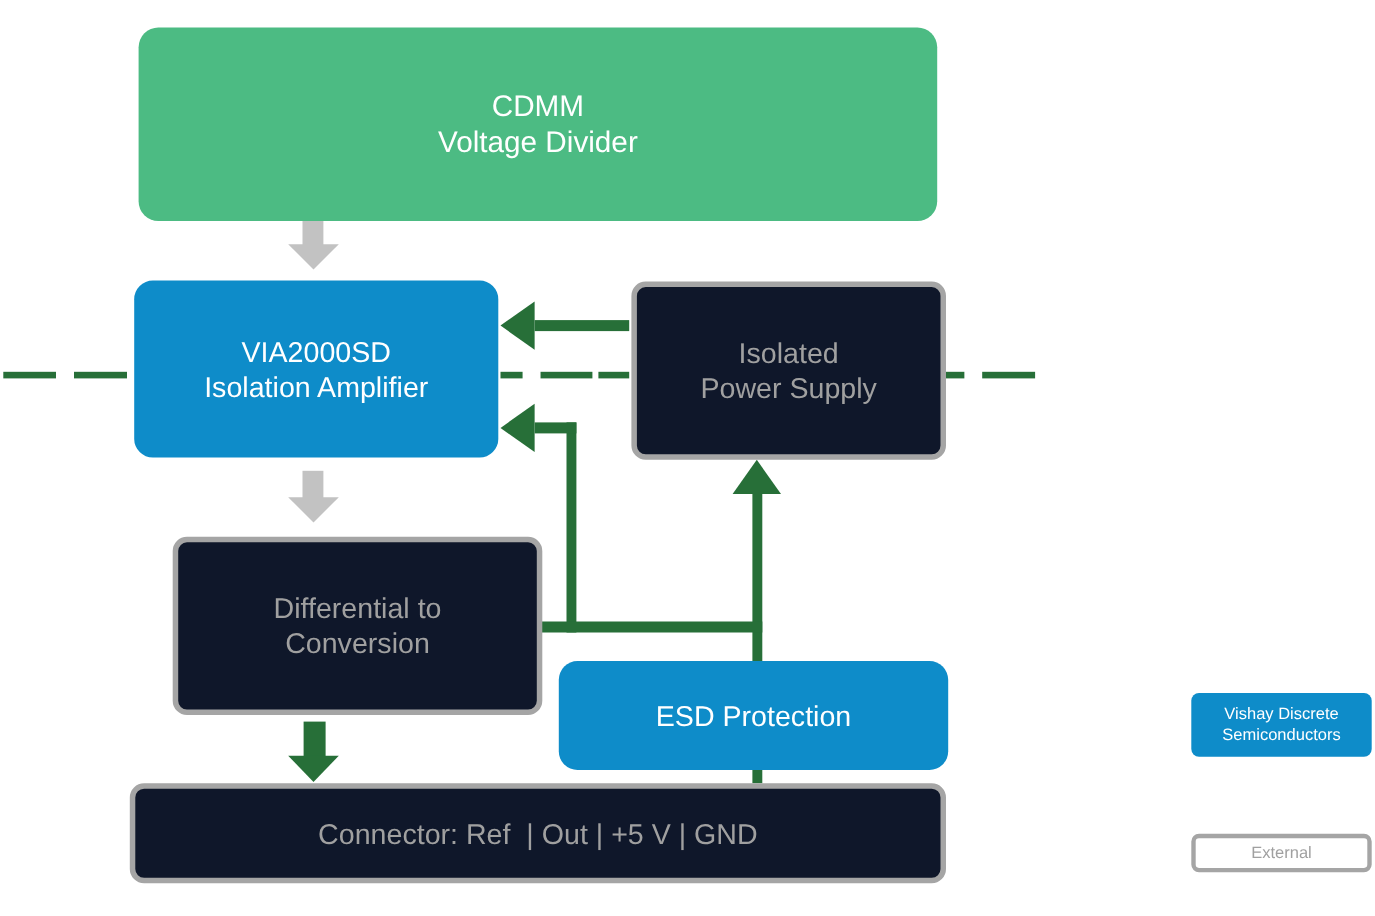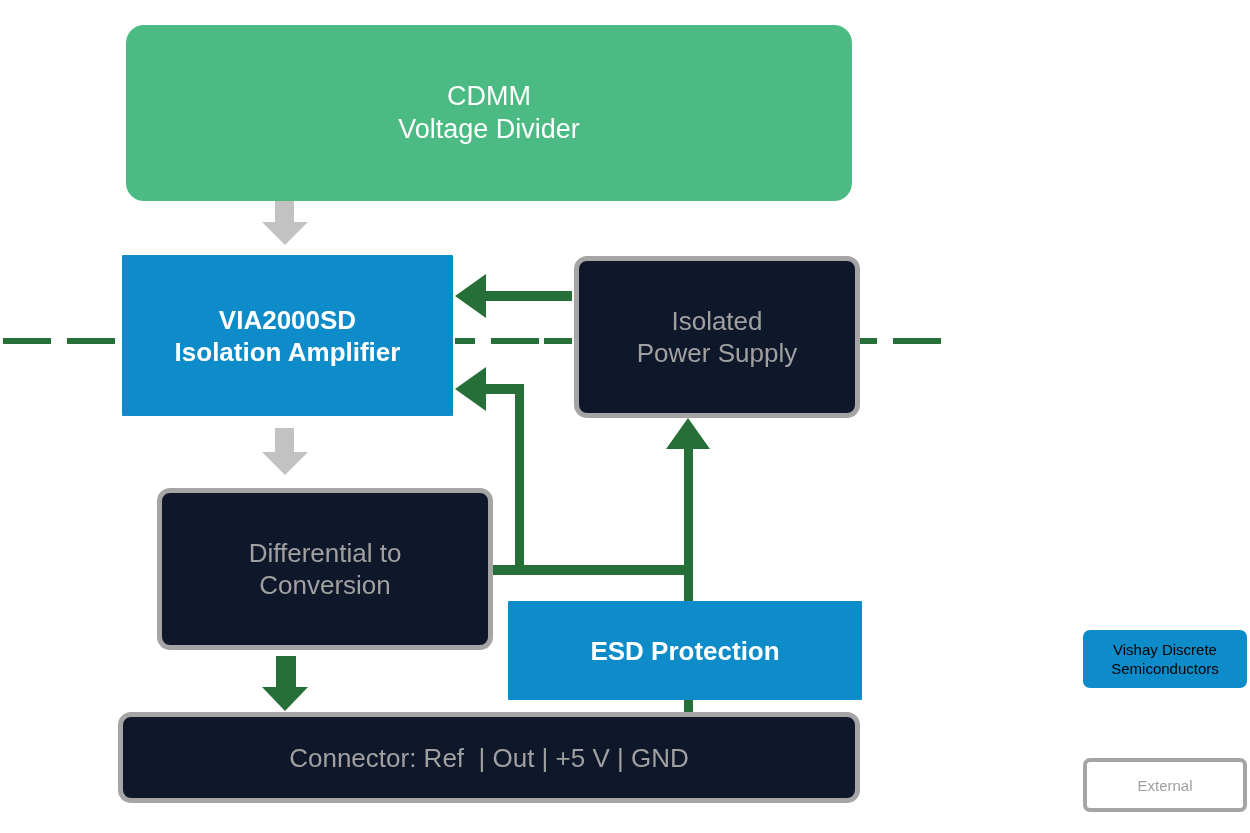--- a/index.html
+++ b/index.html
@@ -19,21 +19,21 @@
     display: flex;
     flex-direction: column;
     align-items: center;
     justify-content: center;
     text-align: center;
     font-size: 26px;
     line-height: 32px;
   }
   .box span { display: block; }
   .fill-green  { background: var(--green);  color: #ffffff; border-radius: 18px; }
-  .fill-blue   { background: var(--blue);   color: #ffffff; border-radius: 1px; font-weight: bold; }
+  .fill-blue   { background: var(--blue);   color: #ffffff; border-radius: 17px; }
   .outline-gray{ background: #0f172a; color: var(--gray_text);
                  border: 5px solid var(--gray_border); border-radius: 13px; justify-content: center; }
   .pre { white-space: pre; }
 
   
   .gshaft { position: absolute; background: var(--gray_arrow); }
   .ghead  { position: absolute; width: 0; height: 0;
             border-left: 23px solid transparent; border-right: 23px solid transparent;
             border-top: 23px solid var(--gray_arrow); }
 
@@ -58,21 +58,21 @@
   
   .legend-item {
     position: absolute; left: 1083px; width: 164px;
     box-sizing: border-box;
     display: flex; flex-direction: column;
     align-items: center; justify-content: center;
     text-align: center; font-size: 15px; line-height: 19px;
     border-radius: 7px;
   }
   .legend-item span { display: block; }
-  .legend-blue  { background: var(--blue);  color: #000000; }
+  .legend-blue  { background: var(--blue);  color: #ffffff; }
   .legend-green { background: var(--green); color: #ffffff; }
   .legend-ext   { background: #ffffff; color: var(--gray_text);
                   border: 4px solid var(--gray_border); }
 </style>
 </head>
 <body>
 
 <div class="canvas">
 
   <div class="dash" style="left:3px;   width:117px;"></div>
@@ -126,17 +126,17 @@
   </div>
 
   <div class="box outline-gray" style="left:118px; top:712px; width:742px; height:91px;">
     <span class="pre">Connector: Ref  | Out | +5 V | GND</span>
   </div>
 
   <div class="legend-item legend-blue" style="top:630px; height:58px;">
     <span>Vishay Discrete</span>
     <span>Semiconductors</span>
   </div>
-  <div class="legend-item legend-ext" style="top:758px; height:54px;">
+  <div class="legend-item legend-ext" style="top:758px; height:35px;">
     <span>External</span>
   </div>
 
 </div>
 
 </body></html>

